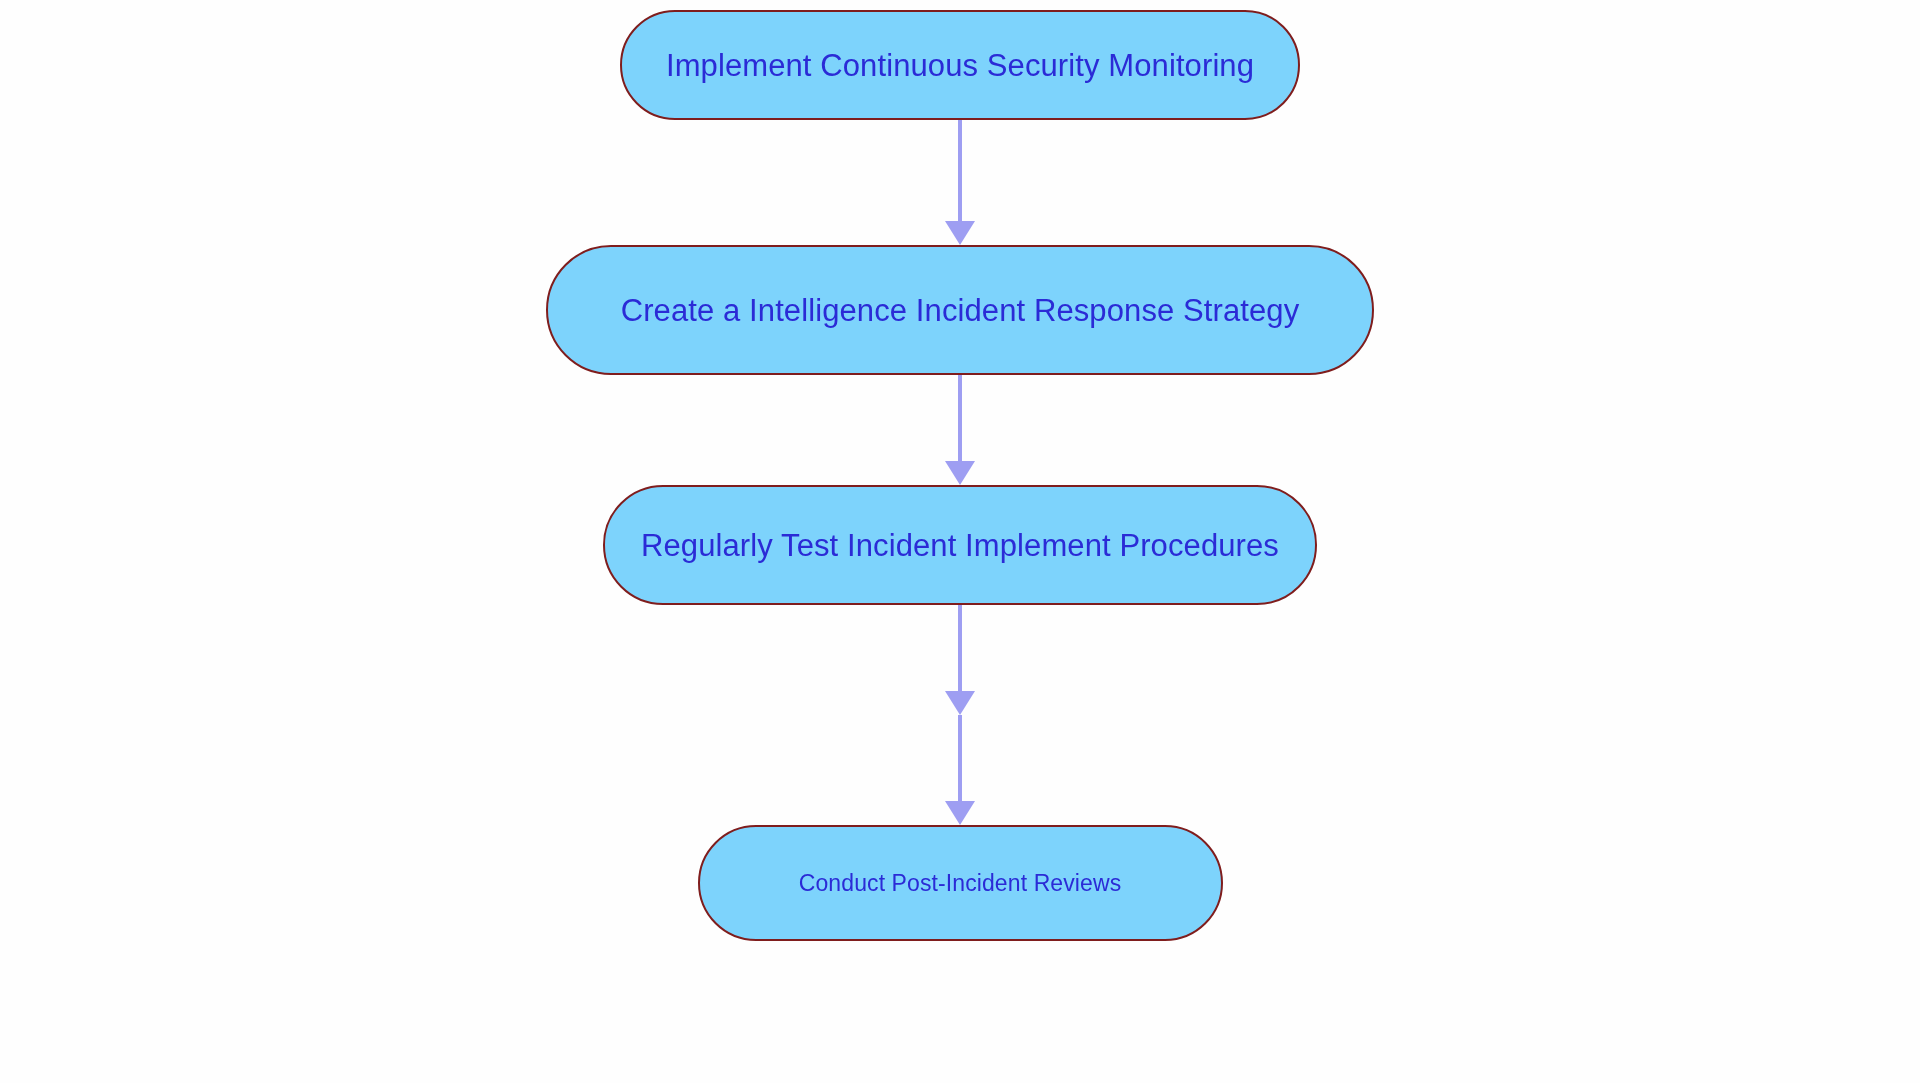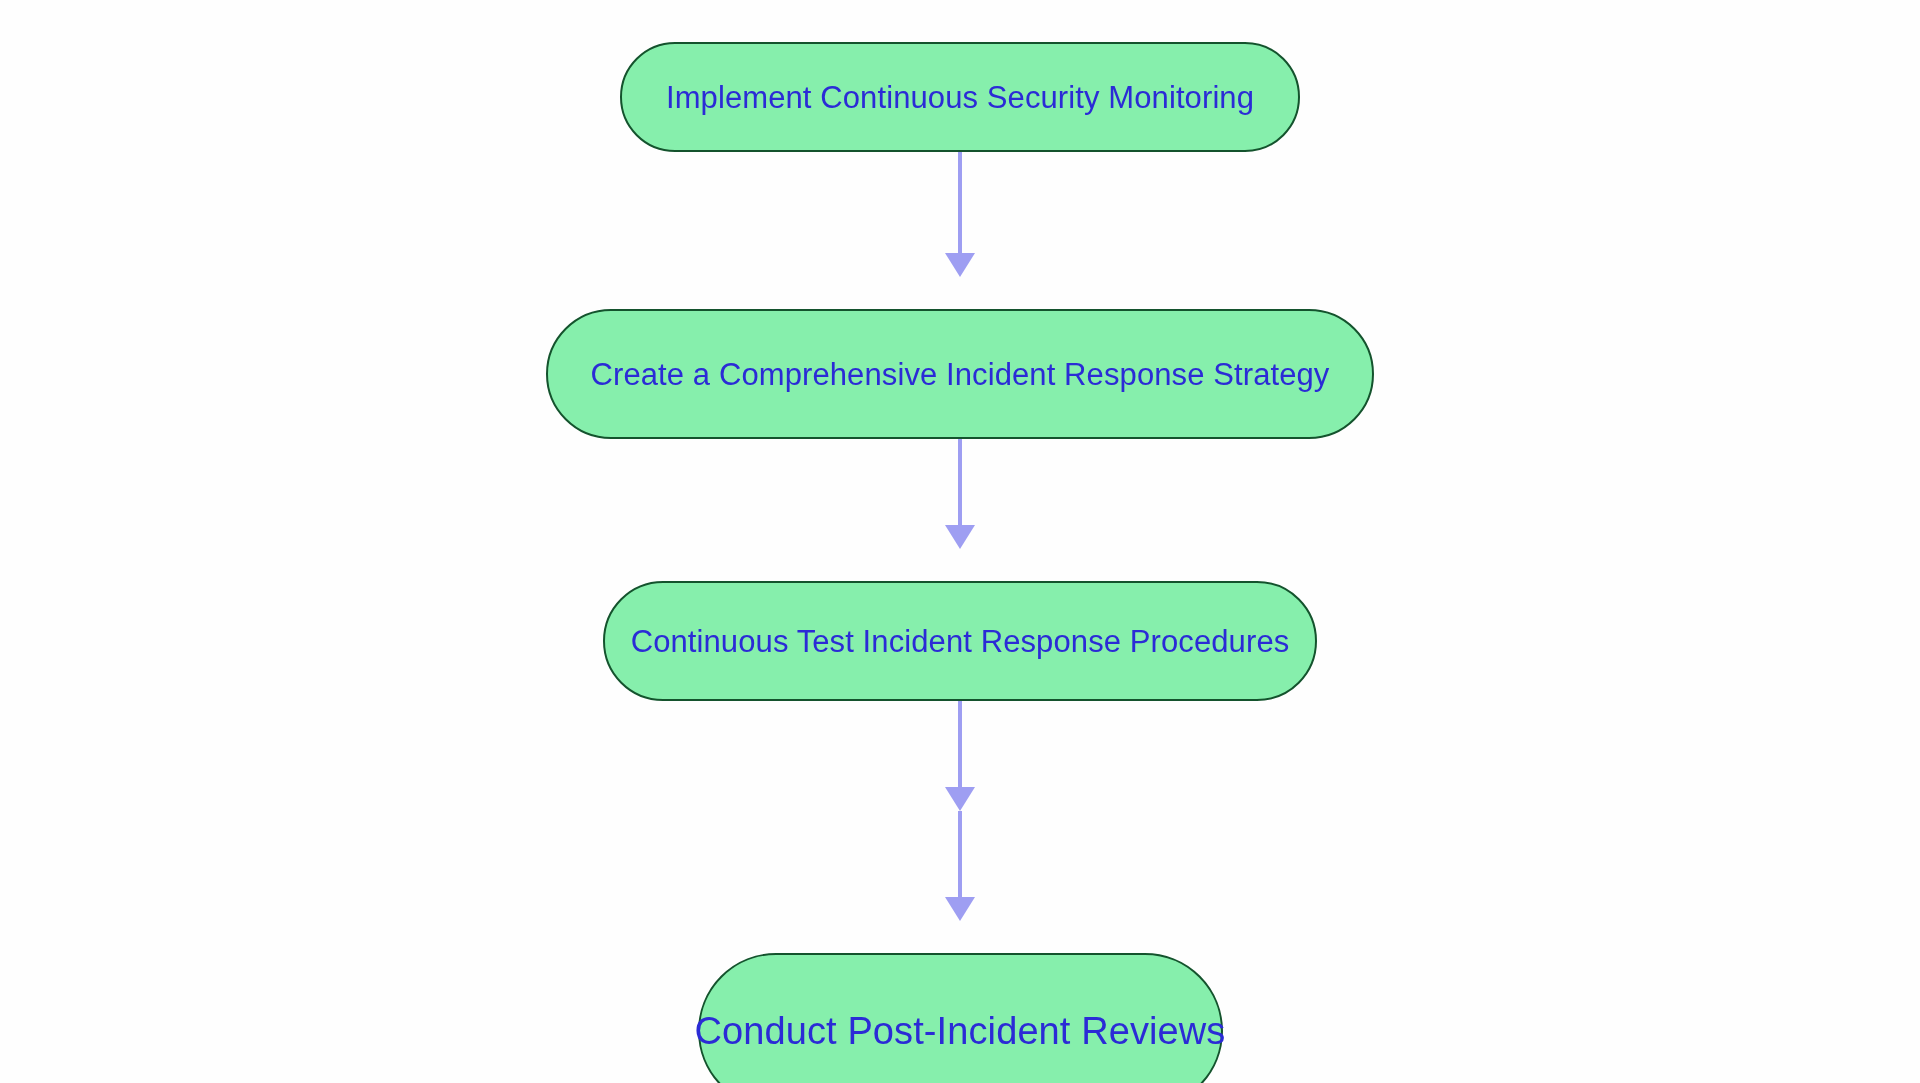--- a/index.html
+++ b/index.html
@@ -38,27 +38,26 @@
     justify-content: center;
     align-items: center;
     width: 100%;
   }
 
   .flow-node {
     box-sizing: border-box;
     display: flex;
     align-items: center;
     justify-content: center;
-    background: #86efac;
-    border: 2px solid #14532d;
+    background: #7dd3fc;
+    border: 2px solid #7f1d1d;
     border-radius: 999px;
     color: #2b2bd6;
     white-space: nowrap;
     letter-spacing: 0.1px;
-    margin-top: 32px;
   }
 
   .flow-node-label {
     display: block;
     line-height: 1;
     font-weight: 400;
   }
 
   
   .connector {
@@ -94,46 +93,46 @@
       </div>
     </div>
 
     <div class="connector">
       <span class="connector-shaft" style="height:101px;"></span>
       <span class="connector-head"></span>
     </div>
 
     <div class="node-row">
       <div class="flow-node" style="width:828px;height:130px;font-size:31px;">
-        <span class="flow-node-label">Create a Comprehensive Incident Response Strategy</span>
+        <span class="flow-node-label">Create a Intelligence Incident Response Strategy</span>
       </div>
     </div>
 
     <div class="connector">
       <span class="connector-shaft" style="height:86px;"></span>
       <span class="connector-head"></span>
     </div>
 
     <div class="node-row">
       <div class="flow-node" style="width:714px;height:120px;font-size:31px;">
-        <span class="flow-node-label">Continuous Test Incident Response Procedures</span>
+        <span class="flow-node-label">Regularly Test Incident Implement Procedures</span>
       </div>
     </div>
 
     <div class="connector">
       <span class="connector-shaft" style="height:86px;"></span>
       <span class="connector-head"></span>
     </div>
 
 
     <div class="connector">
       <span class="connector-shaft" style="height:86px;"></span>
       <span class="connector-head"></span>
     </div>
 
     <div class="node-row">
-      <div class="flow-node" style="width:525px;height:156px;font-size:38px;">
+      <div class="flow-node" style="width:525px;height:116px;font-size:23px;">
         <span class="flow-node-label">Conduct Post-Incident Reviews</span>
       </div>
     </div>
 
   </div>
 </div>
 
 </body></html>

